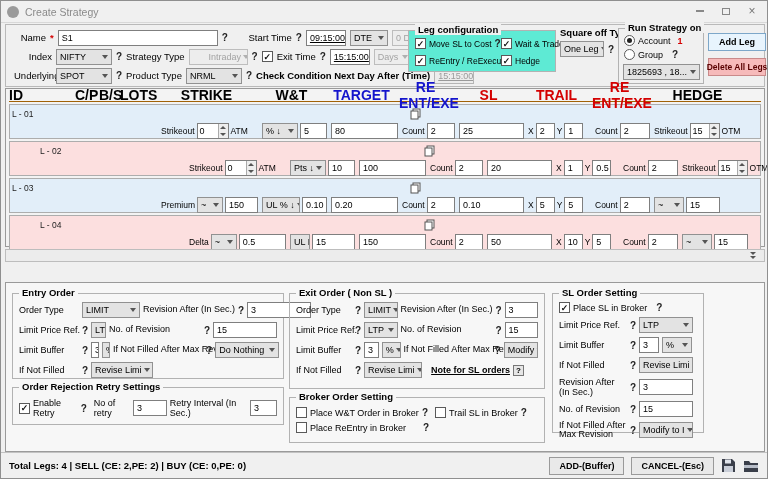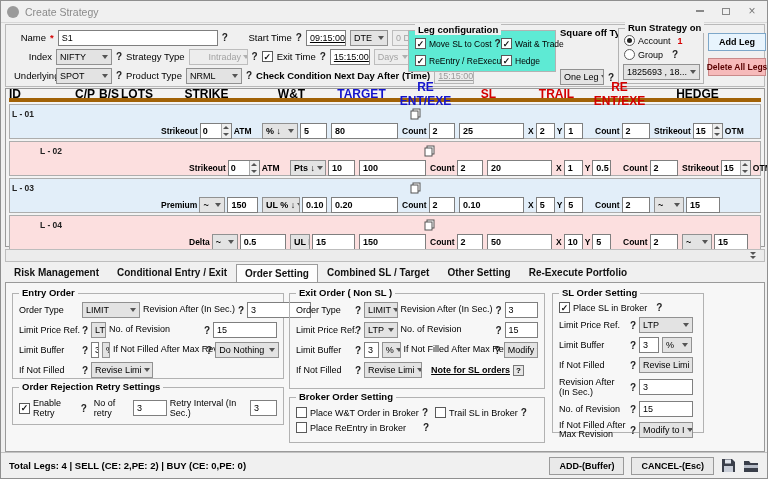--- a/index.html
+++ b/index.html
@@ -44,25 +44,25 @@
   .tf-row { position:absolute; height:17px; display:flex; align-items:center; gap:4px; }
   .w-time { width:40px;text-decoration:underline; }
   #legcfg { left:402px; top:5px; width:148px; height:42px; background:#5eead4; }
   #legcfg .gtitle { background:#f0f0f0; }
   #legcfg .cbrow { display:flex; align-items:center; gap:3px; font-size:8.5px; white-space:nowrap; }
   #runon { left:612px; top:3px; width:86px; height:56px; background:#f0f0f0; }
   #runon .gtitle { background:#f0f0f0; }
 
   
   #legsarea { position:absolute; top:87px; left:4px; width:760px; height:159px; background:#f3f3f3; border:1px solid #9a9a9a; padding:0 3px; }
-  .cols { display:flex; gap:4px; align-items:center;font-weight:bold; }
+  .cols { display:flex; gap:4px; align-items:center; }
   .c-id{width:26px;flex:none;} .c-ic{width:14px;flex:none;} .c-cp{width:20px;flex:none;} .c-bs{width:17px;flex:none;}
   .c-lots{width:34px;flex:none;} .c-strike{width:97px;flex:none;} .c-wt{width:65px;flex:none;} .c-tgt{width:67px;flex:none;}
   .c-rex{width:53px;flex:none;} .c-sl{width:65px;flex:none;} .c-trl{width:63px;flex:none;} .c-ren{width:55px;flex:none;} .c-hdg{width:93px;flex:none;}
-  #thead { height:13px; font-size:12px; font-weight:bold; border-bottom:4px solid #a16207; }
+  #thead { height:13px; font-size:14px; font-weight:bold; border-bottom:1px solid #a16207; }
   #thead span { text-align:center; }
   #thead .h-id { text-align:left; }
   .hblue { color:#1414cc; } .hred { color:#d40000; }
   .leg { height:35px; margin-top:2px; border:1px solid #adadad; padding:1px 2px; }
   .leg.tint-blue { background:#e2eef9; }
   .leg.tint-pink { background:#fcdfdf;padding-left:30px; }
   .leg .l1, .leg .l2 { height:16px; }
   .leg .l2 { margin-top:1px; }
   .idtxt { font-size:8.5px; color:#222; }
   .iconbtn { display:flex; align-items:center; justify-content:center; width:100%; height:14px; }
@@ -190,21 +190,21 @@
         <span class="cb on"></span>
         <span>ReEntry / ReExecute</span>
       </div>
       <div class="cbrow" style="position:absolute; left:92px; top:24px;">
         <span class="cb on"></span>
         <span>Hedge</span>
       </div>
     </div>
 
     <div style="position:absolute; left:554px; top:2px; font-weight:bold;">Square off Type</div>
-    <div style="position:absolute; left:554px; top:16px; display:flex; align-items:center; gap:4px;margin-top:28px;">
+    <div style="position:absolute; left:554px; top:16px; display:flex; align-items:center; gap:4px;">
       <div class="combo-flat" style="width:44px;">
           <span>One Leg</span>
           <span class="ar"></span>
         </div>
       <span class="q">?</span>
     </div>
 
     <div id="runon" class="group">
       <span class="gtitle">Run Strategy on</span>
       <div style="position:absolute; left:5px; top:6px; display:flex; align-items:center; gap:3px; font-size:9px;">
@@ -508,28 +508,20 @@
     </div>
   </div>
 
   <div id="strip">
     <span class="dblchev">
         <span class="tri-dn"></span>
         <span class="tri-dn"></span>
       </span>
   </div>
 
-  <div id="tabs">
-    <span class="tab">Risk Management</span>
-    <span class="tab">Conditional Entry / Exit</span>
-    <span class="tab active">Order Setting</span>
-    <span class="tab">Combined SL / Target</span>
-    <span class="tab">Other Setting</span>
-    <span class="tab">Re-Execute Portfolio</span>
-  </div>
 
   <div id="tabpage">
 
     <div class="group" style="left:6px; top:10px; width:272px; height:86px;">
       <span class="gtitle">Entry Order</span>
       <div class="fr" style="margin-top:8px;">
         <span class="lbl1">Order Type</span>
         <div class="combo-flat ctl-sm">
             <span>LIMIT</span>
             <span class="ar"></span>

